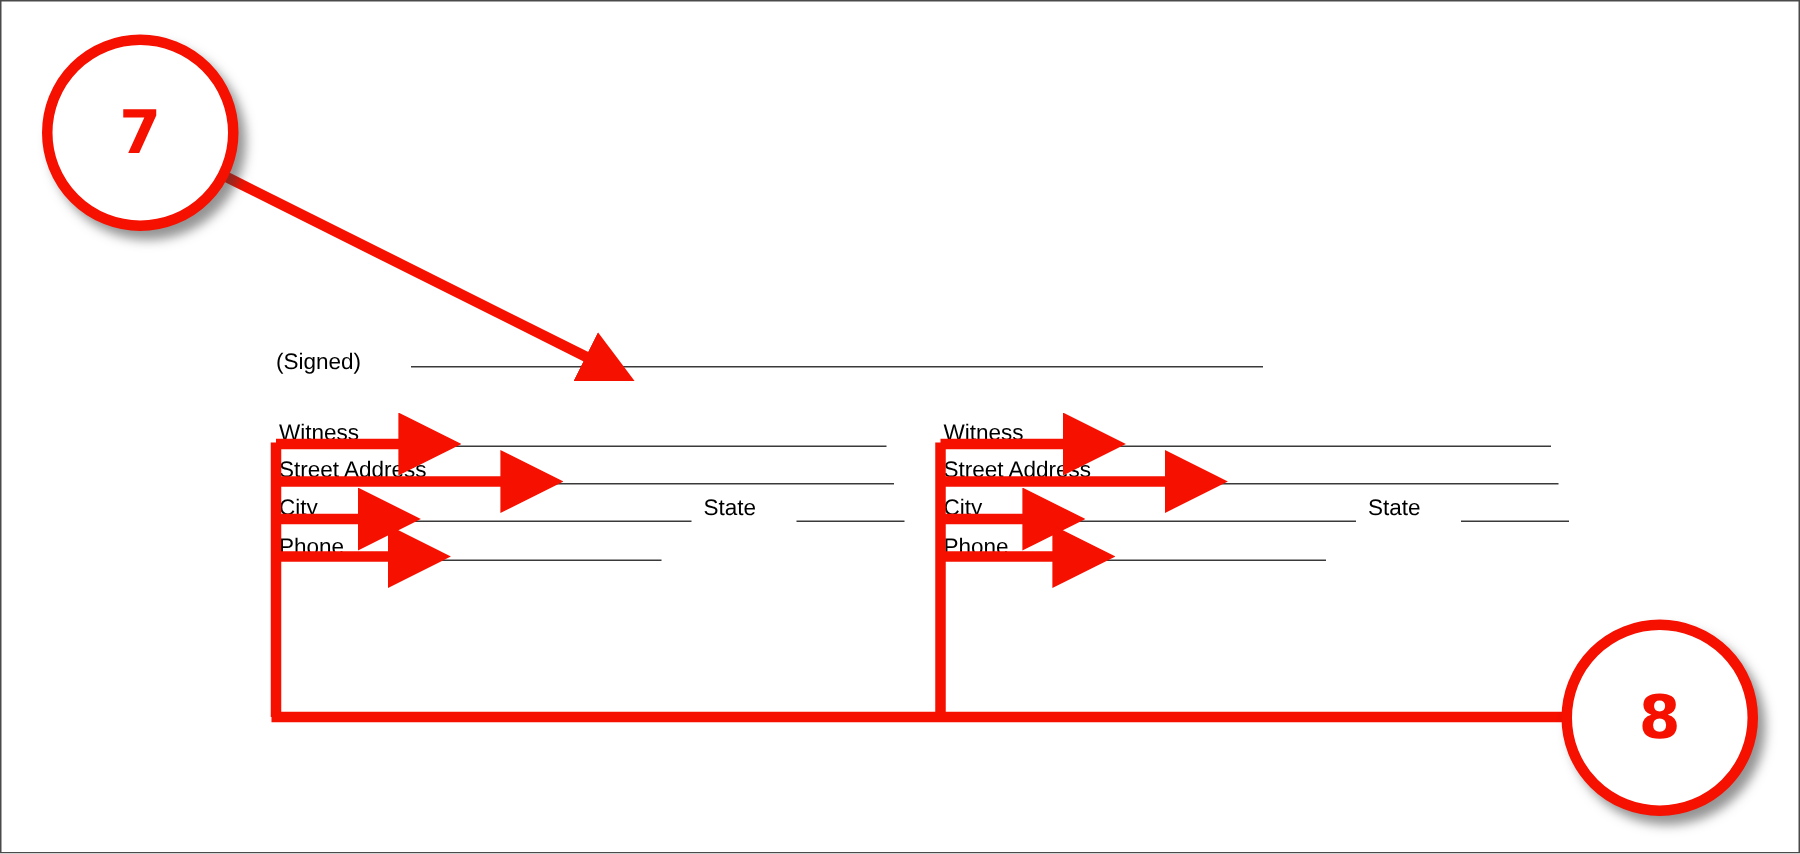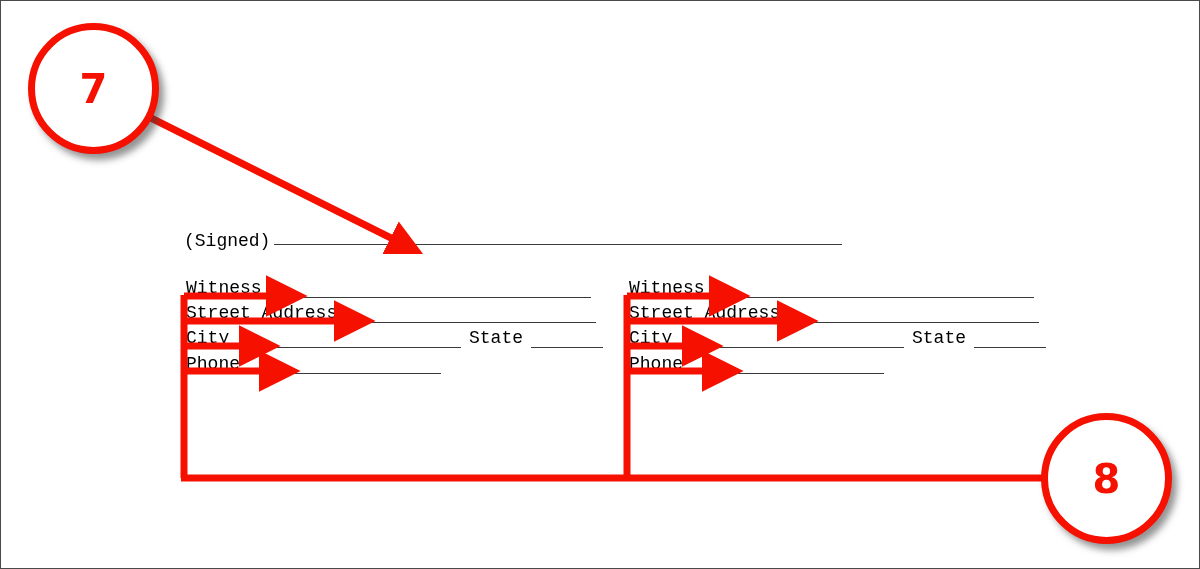--- a/index.html
+++ b/index.html
@@ -14,22 +14,22 @@
     background: #ffffff;
     border: 1px solid #4a4a4a;
     box-sizing: border-box;
     overflow: hidden;
     font-family: "Liberation Serif", "DejaVu Serif", serif;
   }
 
   
   .form-label {
     position: absolute;
-    font-family: Liberation Mono, monospace;
-    font-size: 18px;
+    font-family: Liberation Sans, sans-serif;
+    font-size: 15px;
     line-height: 23px;
     color: #000000;
     white-space: nowrap;
     z-index: 4;
   }
   .rule {
     position: absolute;
     height: 0;
     border-top: 1.6px solid #3a3a3a;
     z-index: 3;

